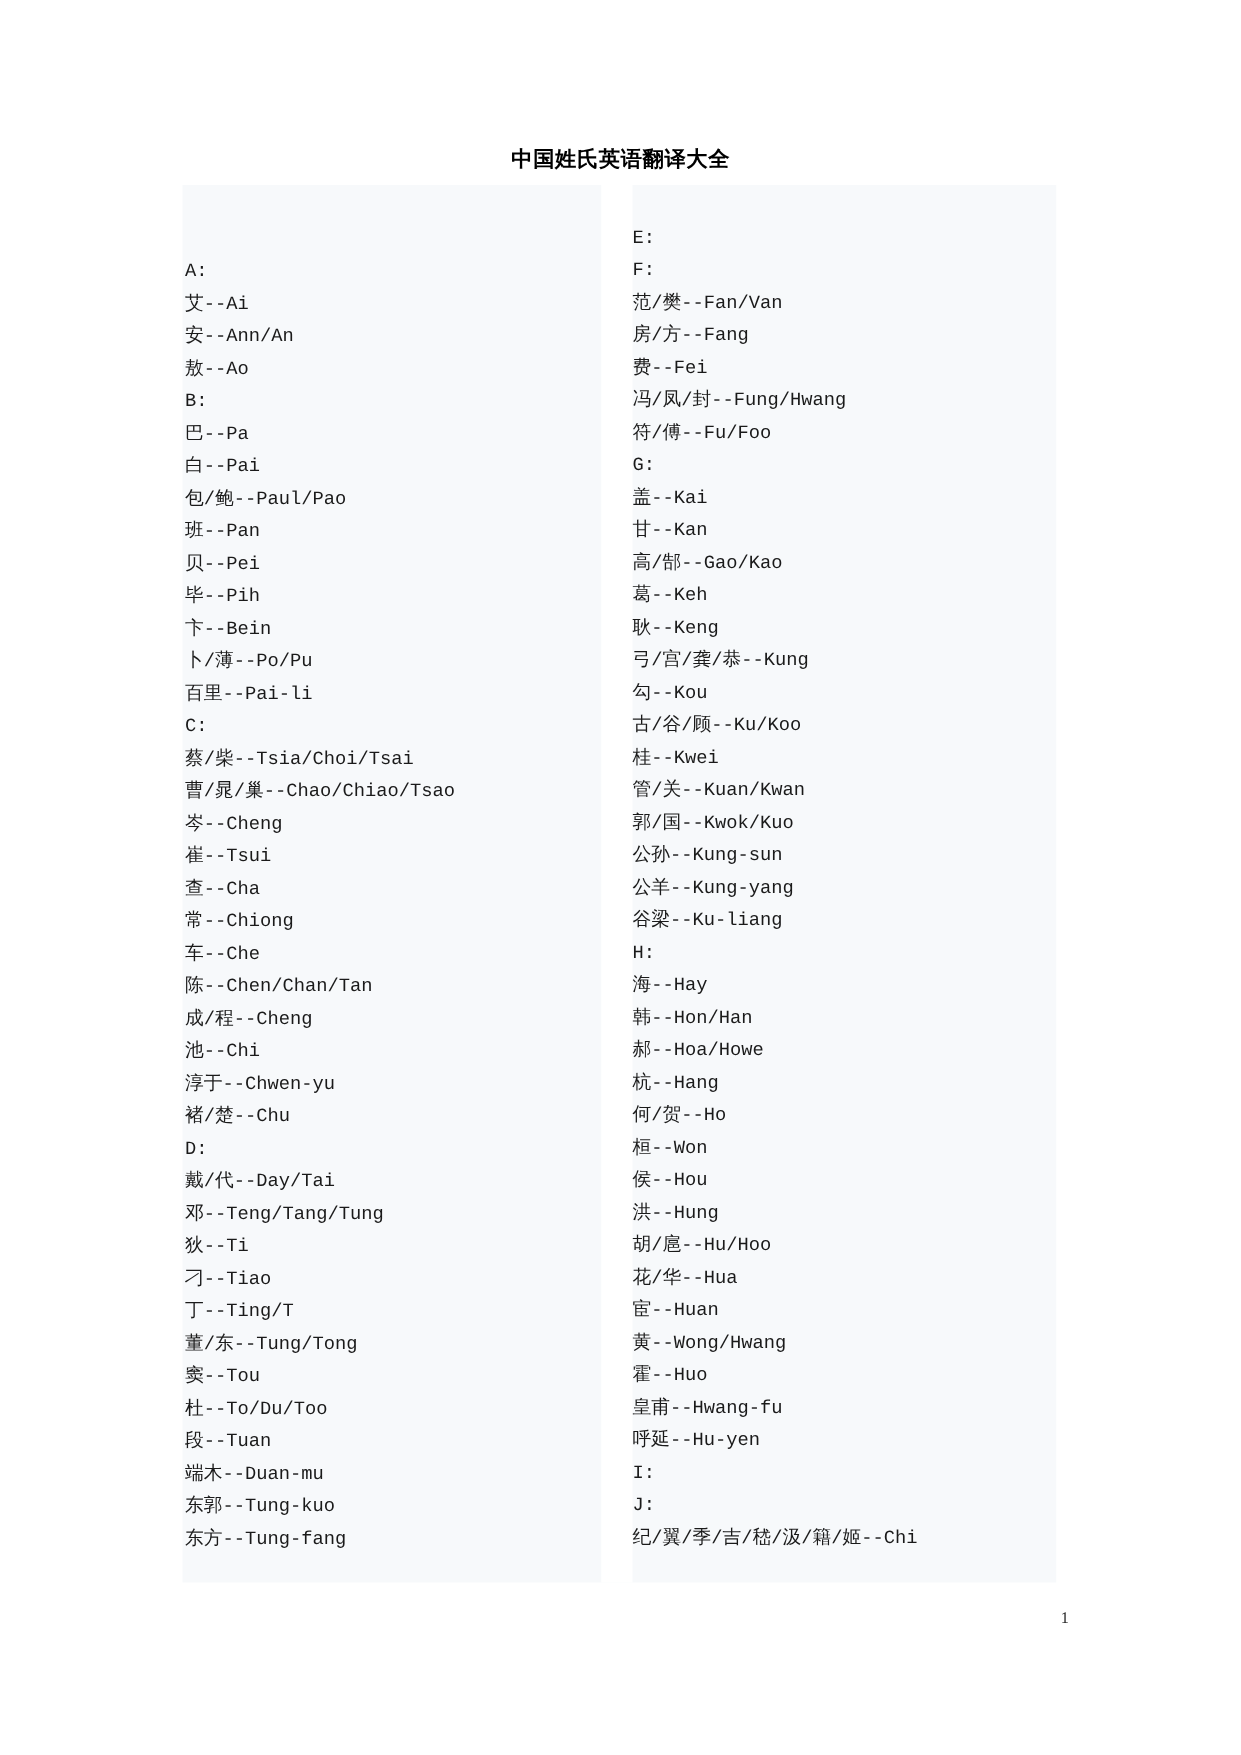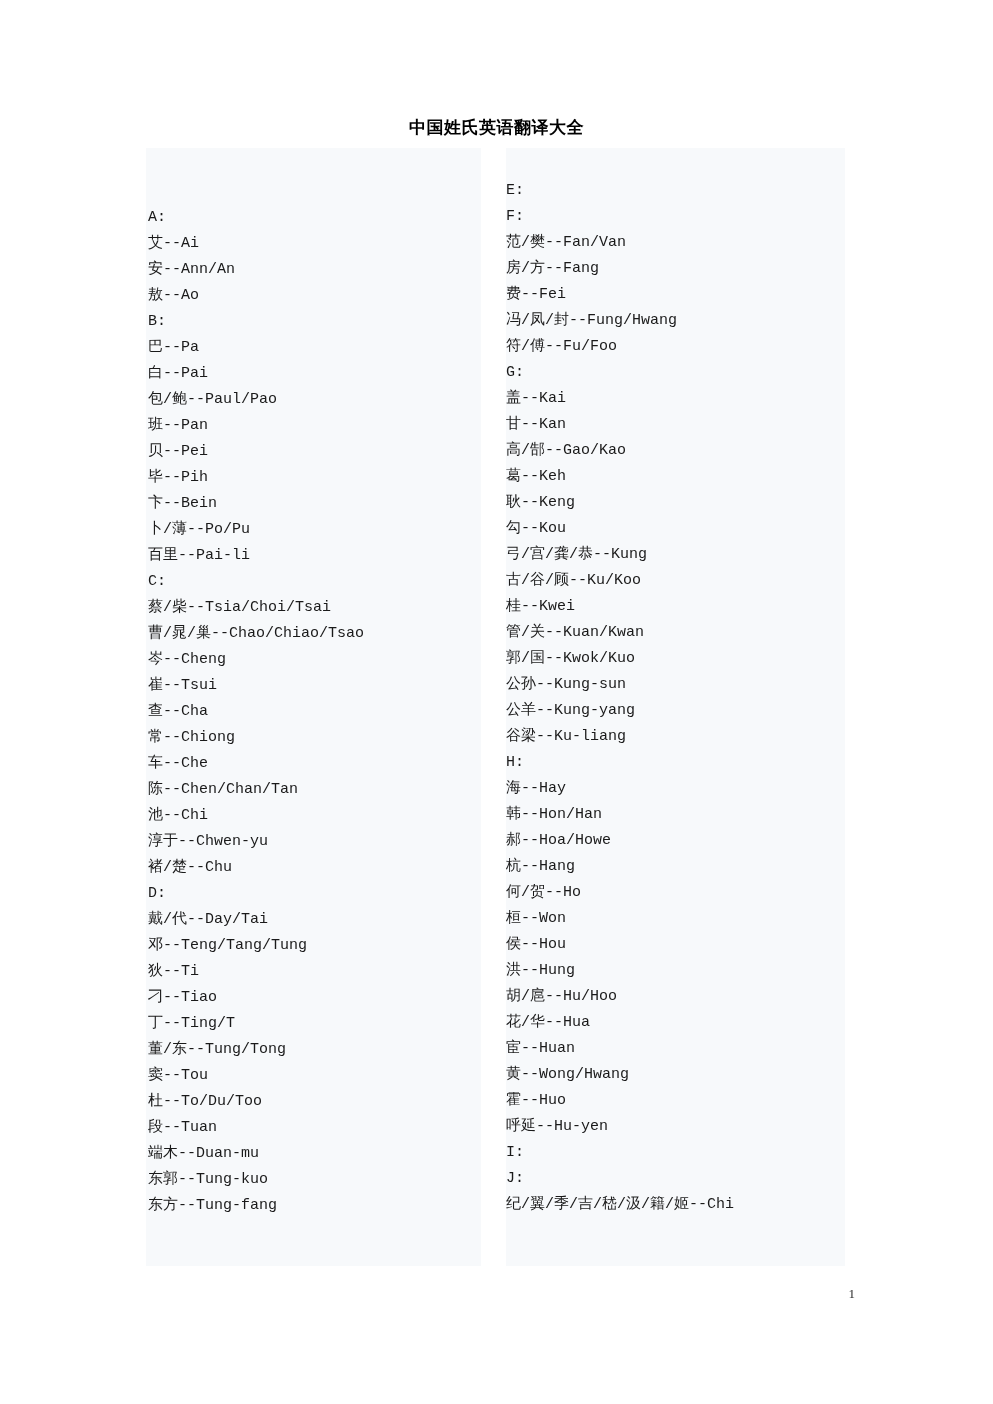--- a/index.html
+++ b/index.html
@@ -121,20 +121,21 @@
       <div class="entry">百里--Pai-li</div>
       <div class="entry heading">C:</div>
       <div class="entry">蔡/柴--Tsia/Choi/Tsai</div>
       <div class="entry">曹/晁/巢--Chao/Chiao/Tsao</div>
       <div class="entry">岑--Cheng</div>
       <div class="entry">崔--Tsui</div>
       <div class="entry">查--Cha</div>
       <div class="entry">常--Chiong</div>
       <div class="entry">车--Che</div>
       <div class="entry">陈--Chen/Chan/Tan</div>
+      <div class="entry">成/程--Cheng</div>
       <div class="entry">池--Chi</div>
       <div class="entry">淳于--Chwen-yu</div>
       <div class="entry">褚/楚--Chu</div>
       <div class="entry heading">D:</div>
       <div class="entry">戴/代--Day/Tai</div>
       <div class="entry">邓--Teng/Tang/Tung</div>
       <div class="entry">狄--Ti</div>
       <div class="entry">刁--Tiao</div>
       <div class="entry">丁--Ting/T</div>
       <div class="entry">董/东--Tung/Tong</div>
@@ -152,22 +153,22 @@
       <div class="entry">房/方--Fang</div>
       <div class="entry">费--Fei</div>
       <div class="entry">冯/凤/封--Fung/Hwang</div>
       <div class="entry">符/傅--Fu/Foo</div>
       <div class="entry heading">G:</div>
       <div class="entry">盖--Kai</div>
       <div class="entry">甘--Kan</div>
       <div class="entry">高/郜--Gao/Kao</div>
       <div class="entry">葛--Keh</div>
       <div class="entry">耿--Keng</div>
+      <div class="entry">弓/宫/龚/恭--Kung</div>
       <div class="entry">勾--Kou</div>
-      <div class="entry">弓/宫/龚/恭--Kung</div>
       <div class="entry">古/谷/顾--Ku/Koo</div>
       <div class="entry">桂--Kwei</div>
       <div class="entry">管/关--Kuan/Kwan</div>
       <div class="entry">郭/国--Kwok/Kuo</div>
       <div class="entry">公孙--Kung-sun</div>
       <div class="entry">公羊--Kung-yang</div>
       <div class="entry">谷梁--Ku-liang</div>
       <div class="entry heading">H:</div>
       <div class="entry">海--Hay</div>
       <div class="entry">韩--Hon/Han</div>
@@ -175,20 +176,21 @@
       <div class="entry">杭--Hang</div>
       <div class="entry">何/贺--Ho</div>
       <div class="entry">桓--Won</div>
       <div class="entry">侯--Hou</div>
       <div class="entry">洪--Hung</div>
       <div class="entry">胡/扈--Hu/Hoo</div>
       <div class="entry">花/华--Hua</div>
       <div class="entry">宦--Huan</div>
       <div class="entry">黄--Wong/Hwang</div>
       <div class="entry">霍--Huo</div>
+      <div class="entry">皇甫--Hwang-fu</div>
       <div class="entry">呼延--Hu-yen</div>
       <div class="entry heading">I:</div>
       <div class="entry heading">J:</div>
       <div class="entry">纪/翼/季/吉/嵇/汲/籍/姬--Chi</div>
     </div>
 
   <div class="page-number">1</div>
 
 </div>
 

